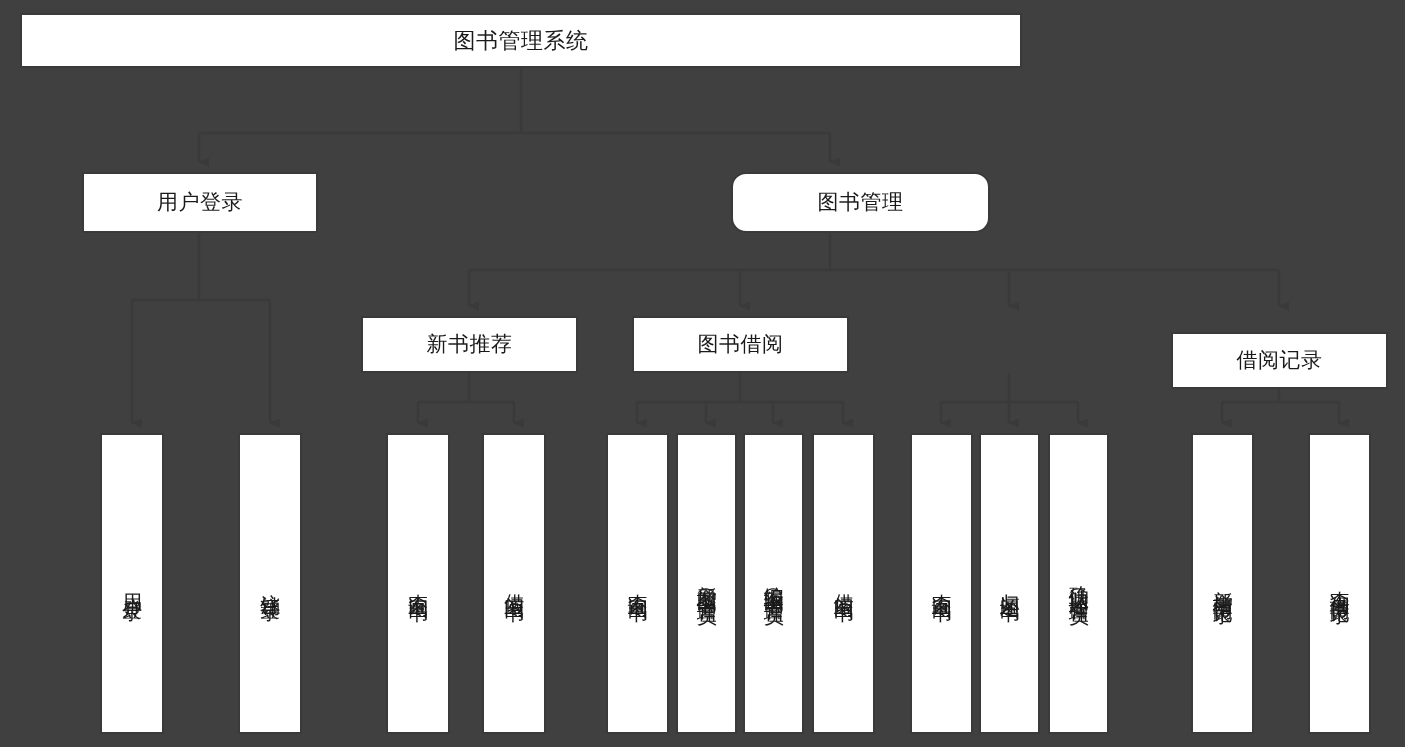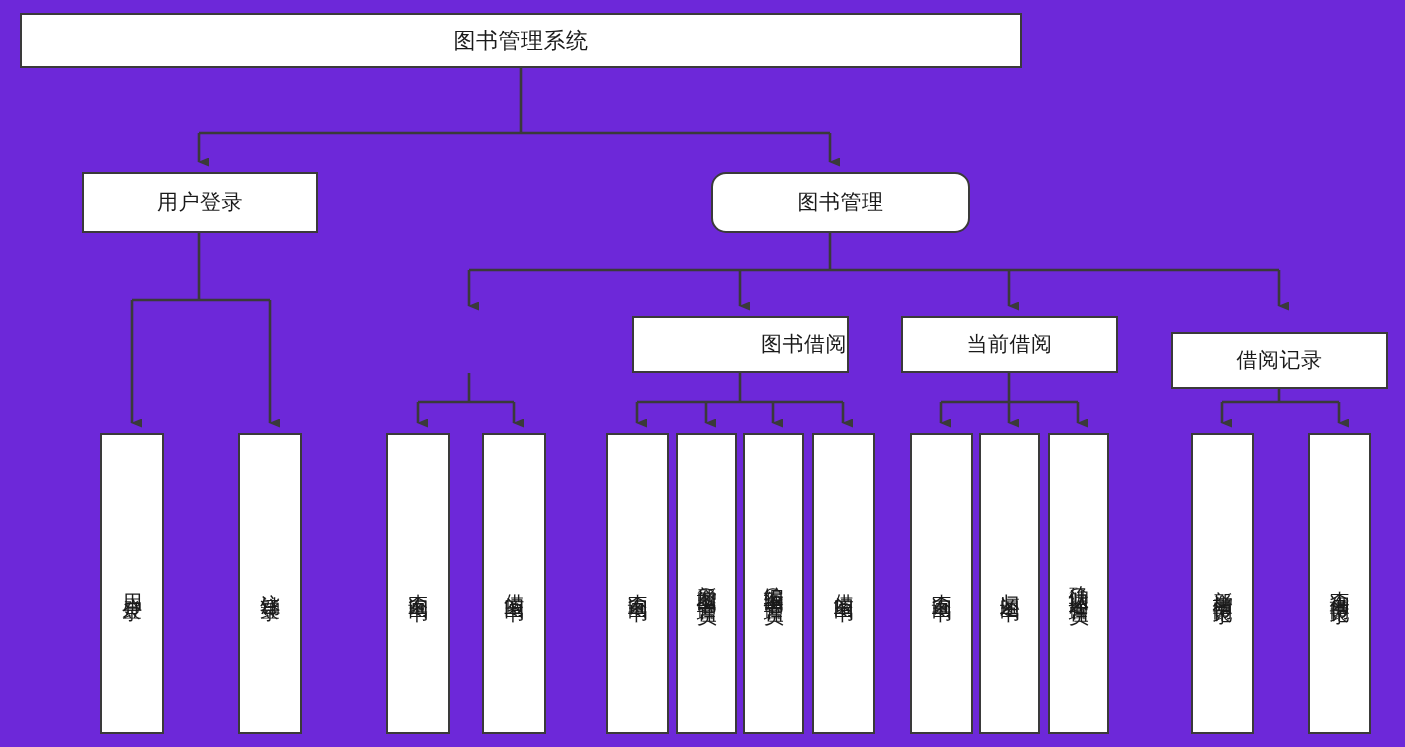--- a/index.html
+++ b/index.html
@@ -8,21 +8,21 @@
     padding: 0;
     background: #ffffff;
   }
   body {
     font-family: "DejaVu Sans", "Liberation Sans", sans-serif;
   }
   #diagram-root {
     position: relative;
     width: 1405px;
     height: 747px;
-    background: #6d28d9;
+    background: #404040;
     overflow: hidden;
   }
   svg.edge-layer {
     position: absolute;
     left: 0;
     top: 0;
     width: 1405px;
     height: 747px;
     pointer-events: none;
   }
@@ -119,29 +119,29 @@
     </g>
   </svg>
 
   <div class="node-box root" style="left:20px; top:13px; width:1002px; height:55px;">
     <span class="node-label">图书管理系统</span>
   </div>
 
   <div class="node-box" style="left:82px; top:172px; width:236px; height:61px;">
     <span class="node-label">用户登录</span>
   </div>
-  <div class="node-box" style="left:711px; top:172px; width:259px; height:61px;border-radius:15px;">
+  <div class="node-box" style="left:731px; top:172px; width:259px; height:61px;border-radius:15px;">
     <span class="node-label">图书管理</span>
   </div>
 
-  <div class="node-box" style="left:632px; top:316px; width:217px; height:57px;justify-content:flex-end;">
+  <div class="node-box" style="left:361px; top:316px; width:217px; height:57px;">
+    <span class="node-label">新书推荐</span>
+  </div>
+  <div class="node-box" style="left:632px; top:316px; width:217px; height:57px;">
     <span class="node-label">图书借阅</span>
-  </div>
-  <div class="node-box" style="left:901px; top:316px; width:217px; height:57px;">
-    <span class="node-label">当前借阅</span>
   </div>
   <div class="node-box" style="left:1171px; top:332px; width:217px; height:57px;">
     <span class="node-label">借阅记录</span>
   </div>
 
   <div class="node-box vertical" style="left:100px; top:433px; width:64px; height:301px;">
     <span class="node-label">用户登录</span>
   </div>
   <div class="node-box vertical" style="left:238px; top:433px; width:64px; height:301px;">
     <span class="node-label">注销登录</span>

